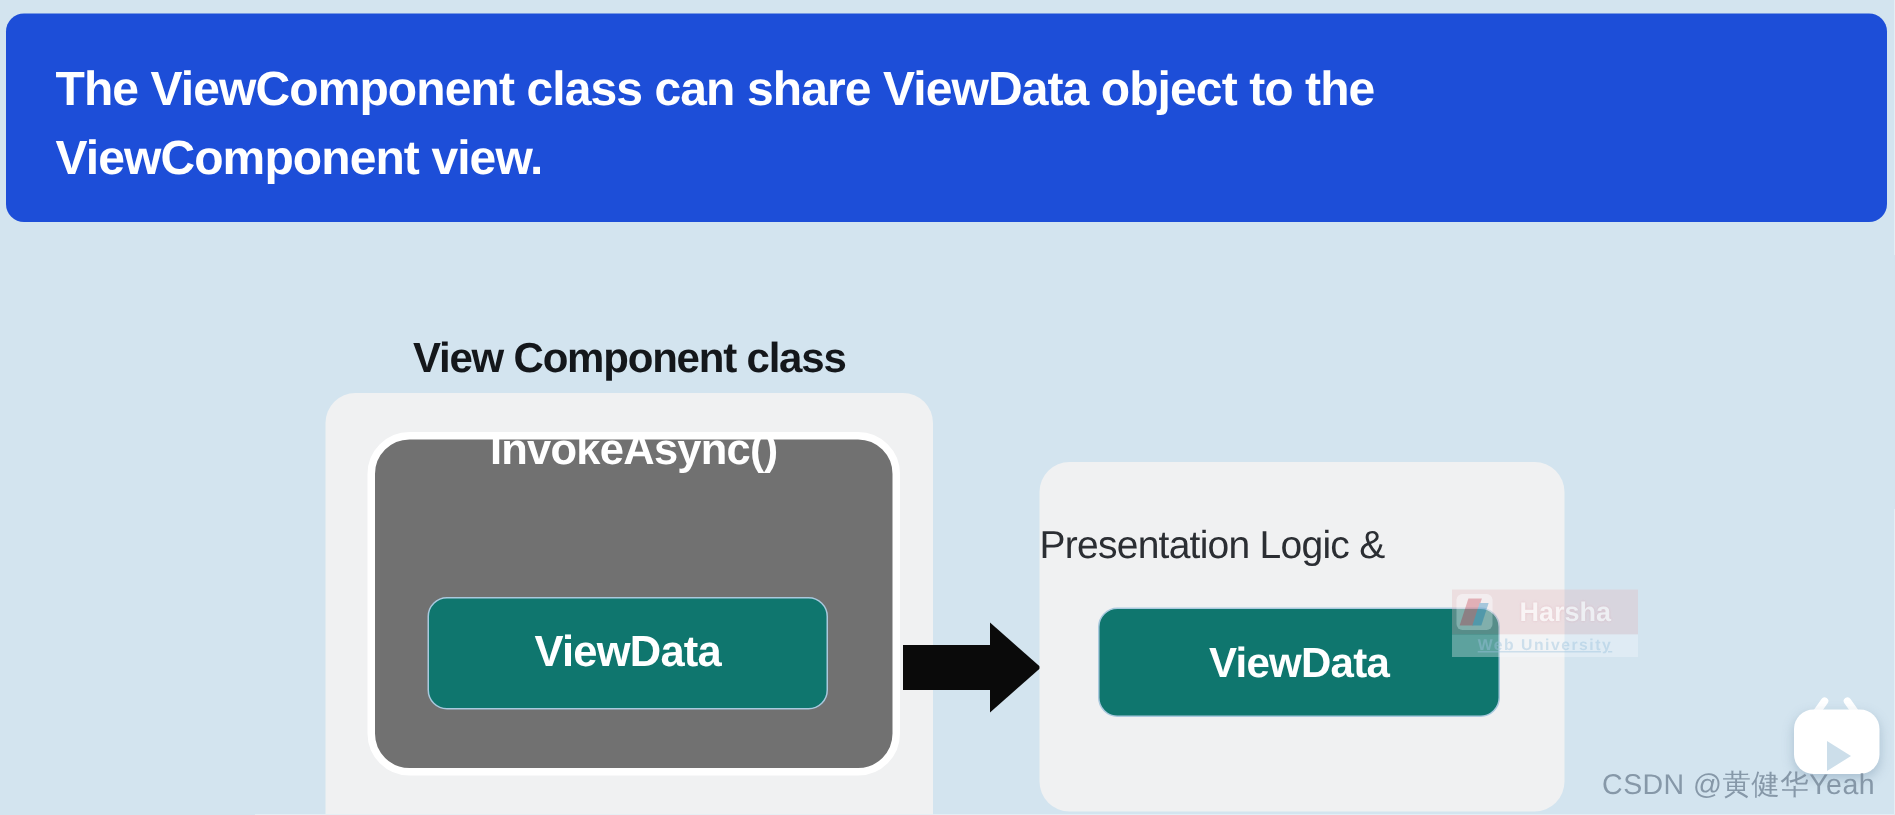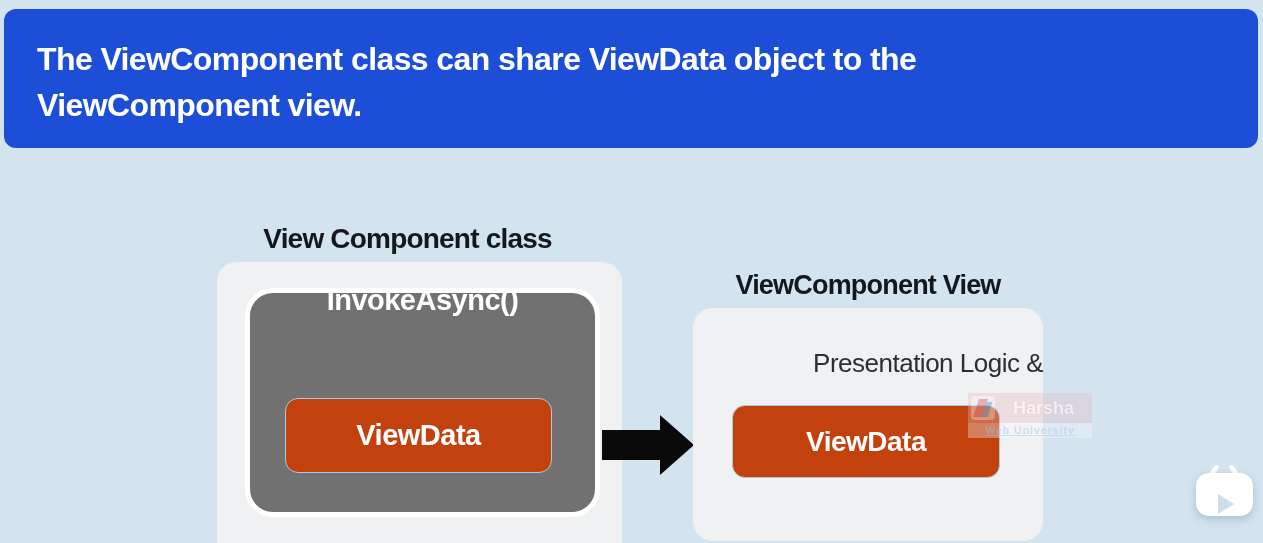--- a/index.html
+++ b/index.html
@@ -38,21 +38,21 @@
   
   .section-title {
     position: absolute;
     color: #14171b;
     font-size: 28px;
     font-weight: 700;
     letter-spacing: -0.8px;
     text-align: center;
     white-space: nowrap;
   }
-  #left-title  { left: 205px; width: 405px; top: 223px; }
+  #left-title  { left: 217px; width: 405px; top: 223px; }
   #right-title { left: 693px; width: 350px; top: 270px; font-size: 27px; }
 
   
   .card {
     position: absolute;
     background: #f0f1f2;
     border-radius: 20px;
   }
   #left-card  { left: 217px; top: 262px; width: 405px; height: 300px; }
   #right-card { left: 693px; top: 308px; width: 350px; height: 233px; }
@@ -74,41 +74,41 @@
     text-align: center;
     color: #ffffff;
     font-size: 29px;
     font-weight: 600;
     letter-spacing: -0.5px;
   }
 
   
   .blue-chip {
     position: absolute;
-    background: #c2410c;
+    background: #0f766e;
     border: 1px solid #a9c9de;
     border-radius: 13px;
     box-sizing: border-box;
     display: flex;
     align-items: center;
     justify-content: center;
     color: #ffffff;
     font-size: 29px;
     font-weight: 700;
     letter-spacing: -0.5px;
   }
   #left-chip  { left: 285px; top: 398px; width: 267px; height: 75px; }
   #right-chip { left: 732px; top: 405px; width: 268px; height: 73px; font-size: 28px; }
 
   
   .presentation-text {
     position: absolute;
     left: 693px; top: 348px;
     width: 350px;
-    text-align: right;
+    text-align: left;
     color: #2b2e33;
     font-size: 26px;
     font-weight: 400;
     letter-spacing: -0.5px;
   }
 
   
   .arrow-shaft {
     position: absolute;
     left: 602px; top: 430px;
@@ -241,21 +241,20 @@
   <div class="gray-box"></div>
   <div class="gray-box-label">InvokeAsync()</div>
 
   <div class="blue-chip" id="left-chip">
     <span>ViewData</span>
   </div>
 
   <div class="arrow-shaft"></div>
   <div class="arrow-head"></div>
 
-  <div class="section-title" id="right-title">ViewComponent View</div>
 
   <div class="card" id="right-card"></div>
 
   <div class="presentation-text">Presentation Logic &amp;</div>
 
   <div class="blue-chip" id="right-chip">
     <span>ViewData</span>
   </div>
 
   <div class="watermark">
@@ -270,14 +269,15 @@
   </div>
 
   <div class="play-button">
     <div class="antenna antenna-left"></div>
     <div class="antenna antenna-right"></div>
     <div class="tv-body">
       <div class="play-triangle"></div>
     </div>
   </div>
 
+  <div class="credit-text">CSDN @黄健华Yeah</div>
 
 </div>
 
 </body></html>

